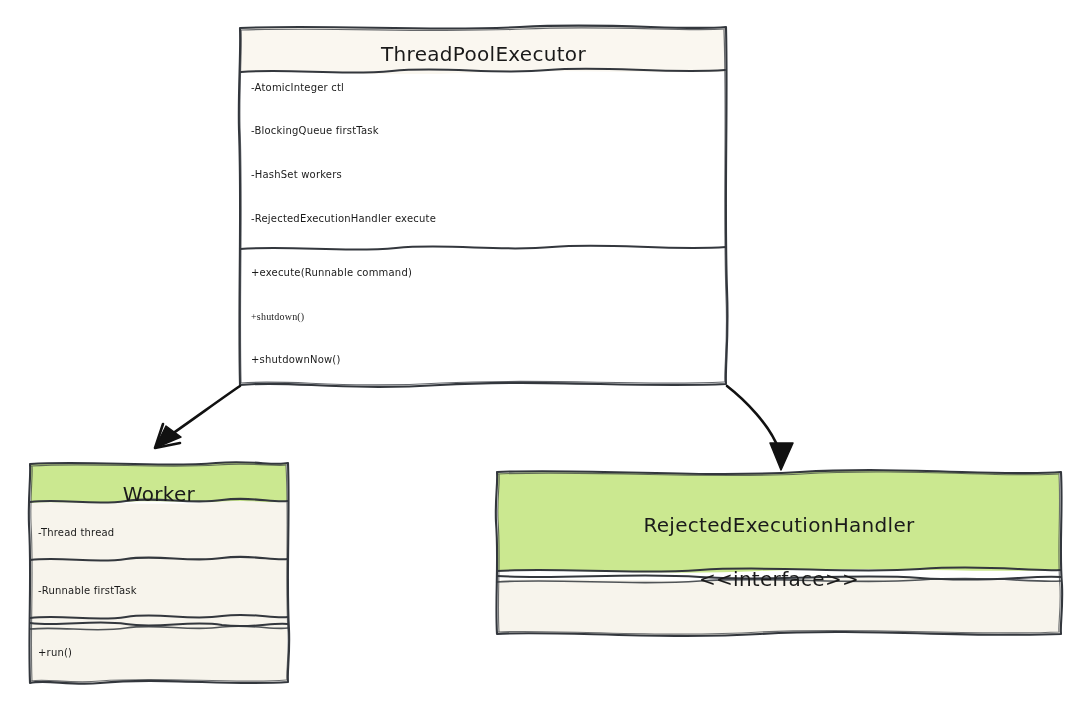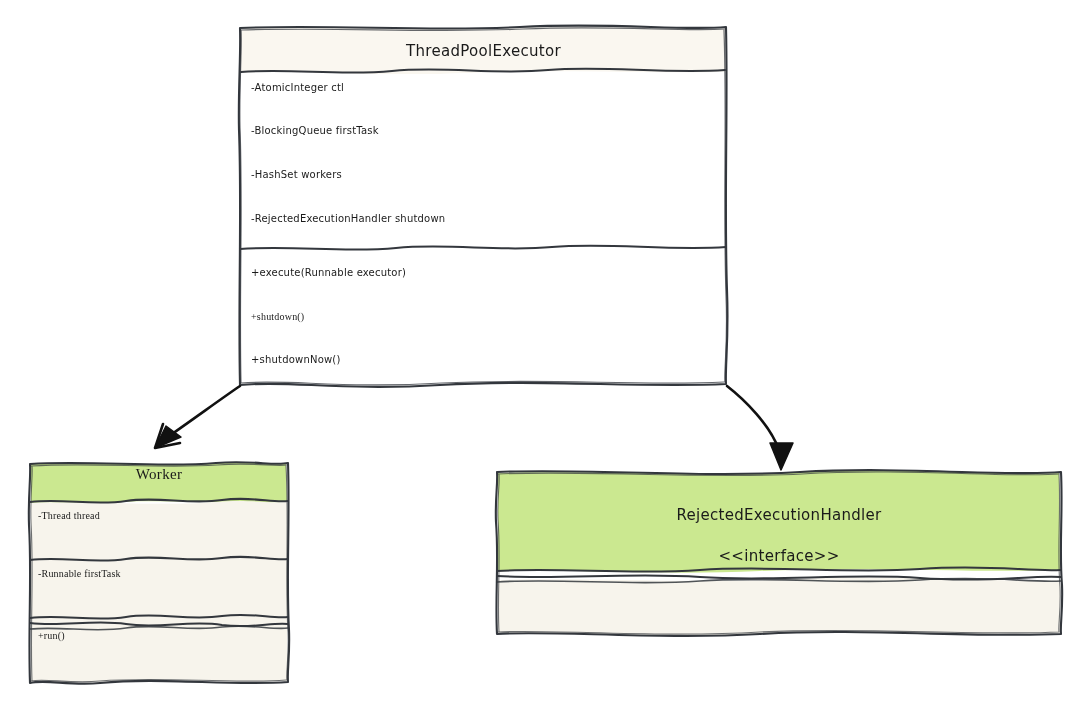--- a/index.html
+++ b/index.html
@@ -26,21 +26,21 @@
   .umlbox {
     position: absolute;
     box-sizing: border-box;
   }
   .box-title {
     position: absolute;
     left: 0;
     width: 100%;
     text-align: center;
     color: #1a1a1a;
-    font-size: 15px;
+    font-size: 20px;
     letter-spacing: 0.3px;
     line-height: 1.35;
     white-space: pre-line;
   }
   .row-text {
     position: absolute;
     color: #1a1a1a;
     font-size: 10px;
     letter-spacing: 0.2px;
     white-space: nowrap;
@@ -137,28 +137,28 @@
       <path d="M781,470 L770,443 L793,443 Z" fill="#111111" stroke="#111111" stroke-width="1.5" stroke-linejoin="round"></path>
     </g>
   </svg>
 
   <div class="umlbox" style="left:240px; top:27px; width:487px; height:358px;">
     <div class="box-title" style="top:14px;">ThreadPoolExecutor</div>
 
     <div class="row-text" style="left:11px; top:55px;">-AtomicInteger ctl</div>
     <div class="row-text" style="left:11px; top:98px;">-BlockingQueue firstTask</div>
     <div class="row-text" style="left:11px; top:142px;">-HashSet workers</div>
-    <div class="row-text" style="left:11px; top:186px;">-RejectedExecutionHandler shutdown</div>
+    <div class="row-text" style="left:11px; top:186px;">-RejectedExecutionHandler execute</div>
 
-    <div class="row-text" style="left:11px; top:240px;">+execute(Runnable executor)</div>
+    <div class="row-text" style="left:11px; top:240px;">+execute(Runnable command)</div>
     <div class="row-text" style="left:11px; top:284px;font-family:Liberation Serif, serif;">+shutdown()</div>
     <div class="row-text" style="left:11px; top:327px;">+shutdownNow()</div>
   </div>
 
-  <div class="umlbox" style="left:30px; top:455px; width:258px; height:176px;font-family:Liberation Serif, serif;">
+  <div class="umlbox" style="left:30px; top:472px; width:258px; height:176px;">
     <div class="box-title" style="top:9px;">Worker</div>
 
     <div class="row-text" style="left:8px; top:55px;">-Thread thread</div>
     <div class="row-text" style="left:8px; top:113px;">-Runnable firstTask</div>
 
     <div class="row-text" style="left:8px; top:175px;">+run()</div>
   </div>
 
   <div class="umlbox" style="left:497px; top:472px; width:564px; height:162px;">
     <div class="box-title" style="top:13px;">

